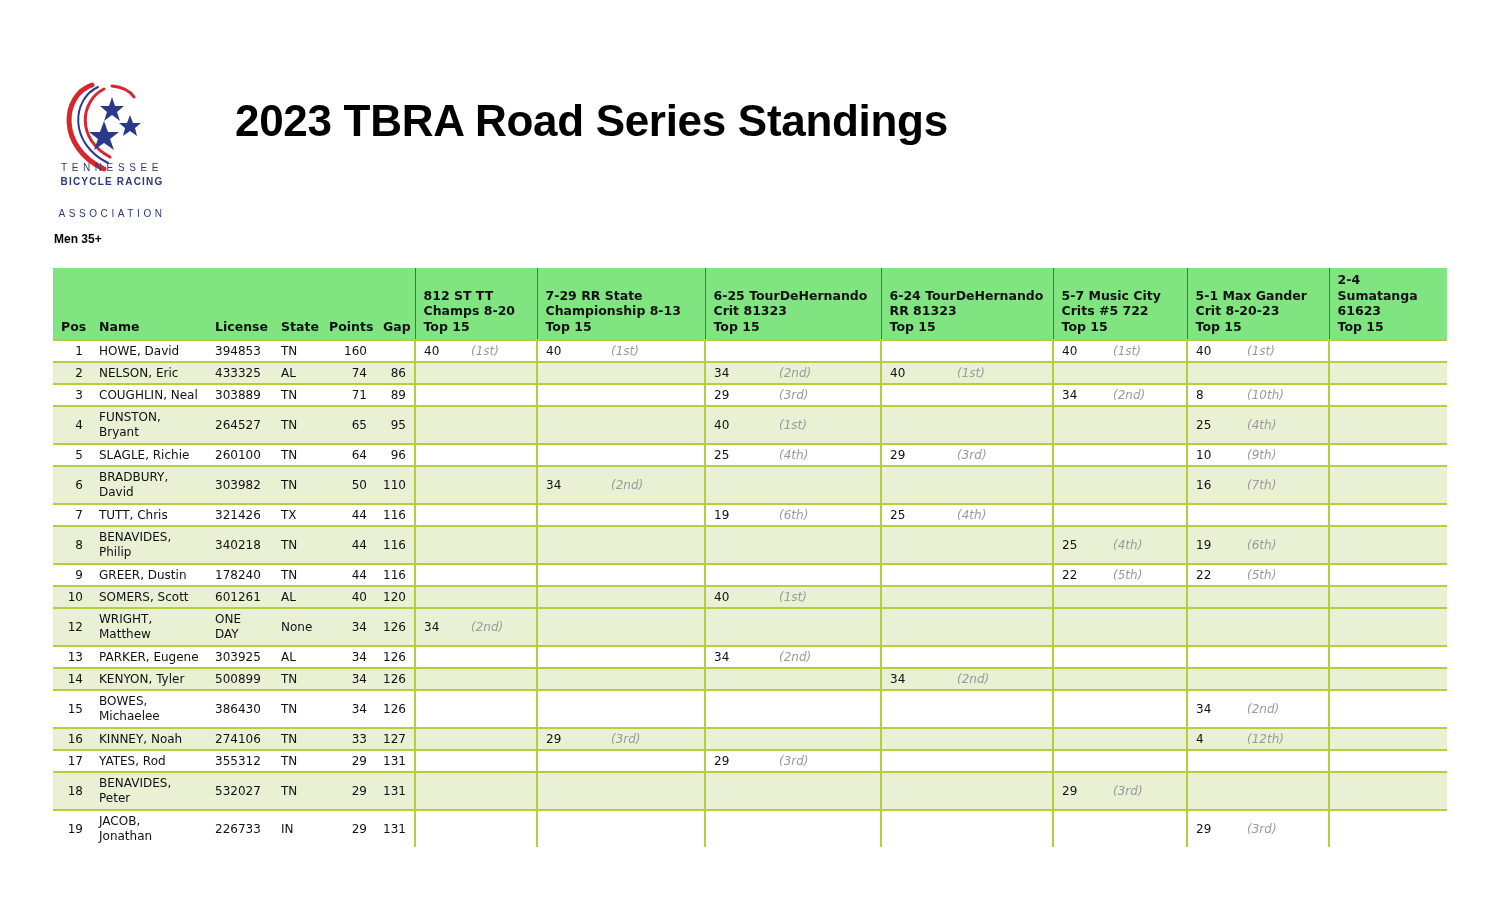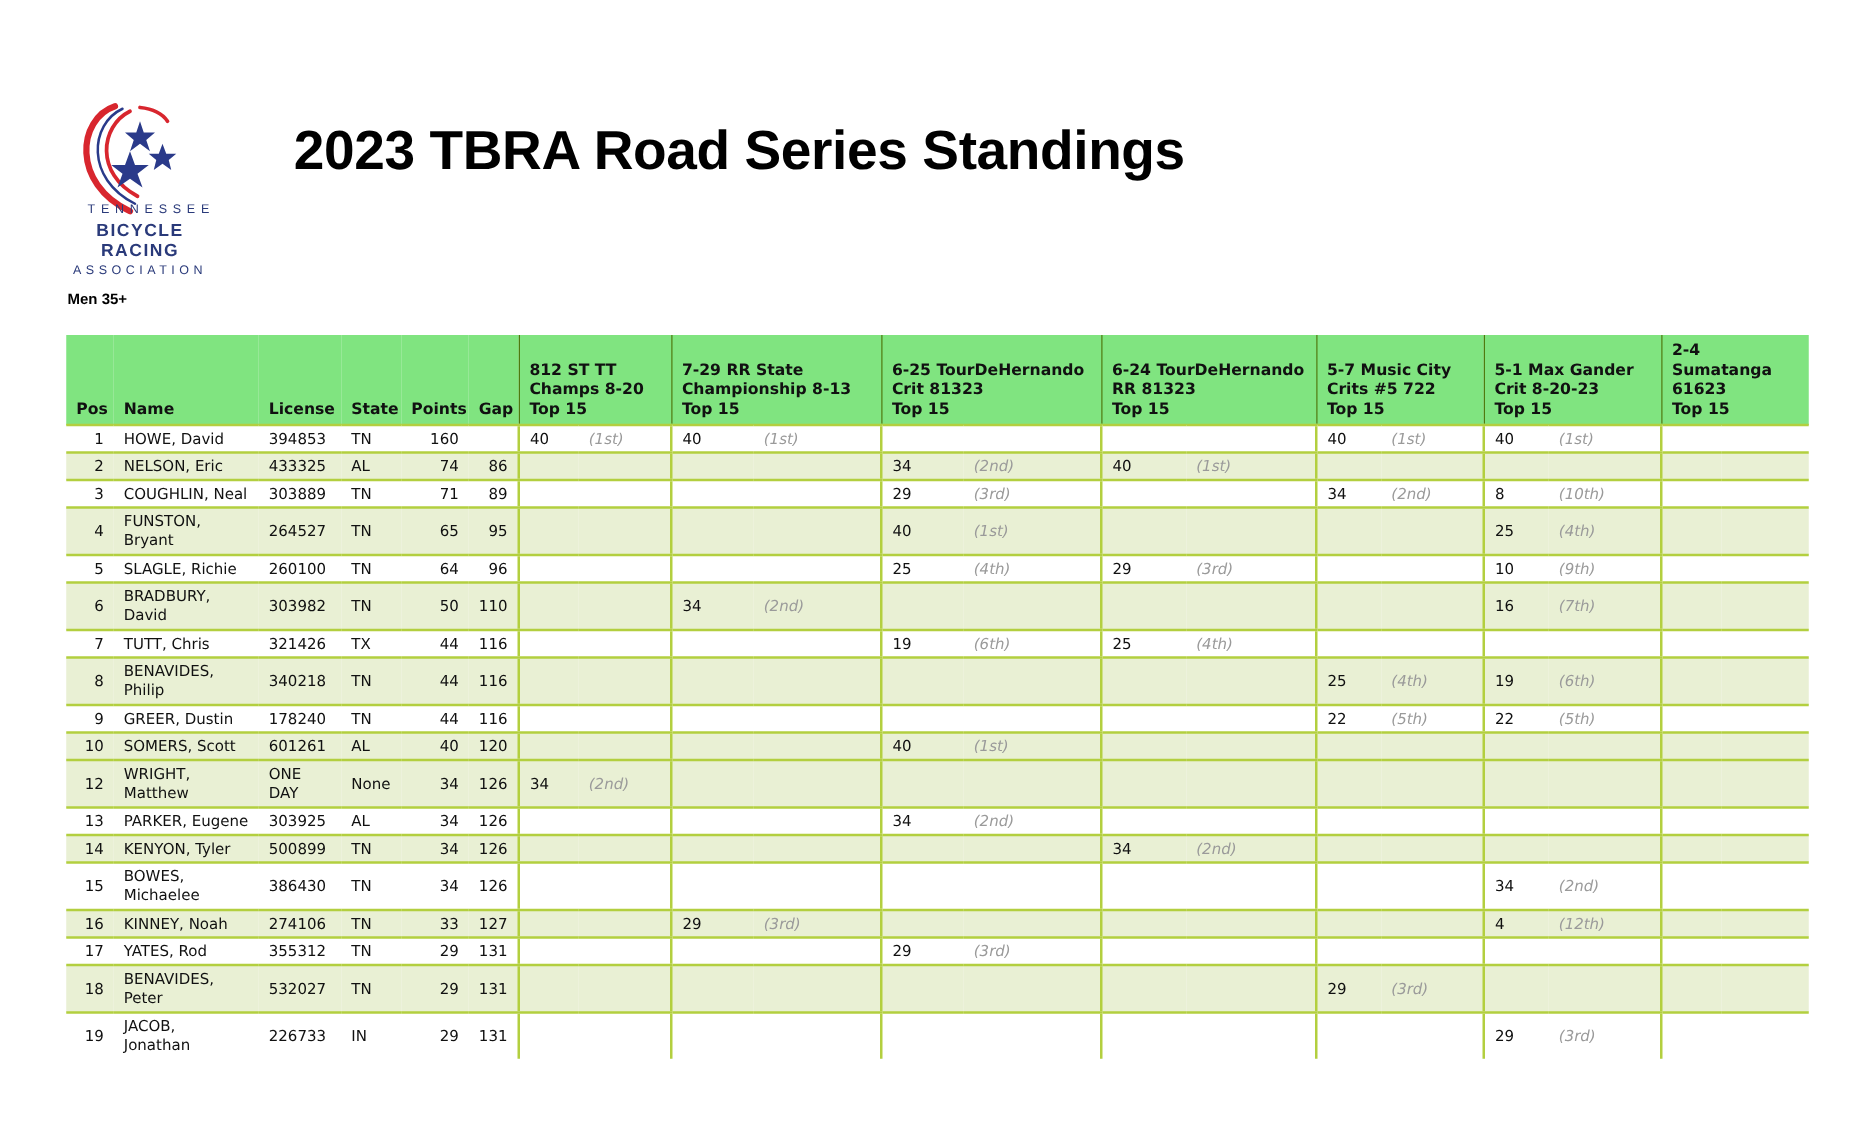--- a/index.html
+++ b/index.html
@@ -1,21 +1,21 @@
 <!DOCTYPE html>
 <html><head>
 <meta charset="utf-8">
 <style>
   html, body { margin: 0; padding: 0; background: #ffffff; }
   body { width: 1500px; height: 911px; position: relative; overflow: hidden; font-family: "DejaVu Sans", sans-serif; color: #111; }
   .logo { position: absolute; left: 52px; top: 52px; width: 120px; height: 160px; }
   .logo-text { position: absolute; left: 52px; top: 162px; width: 120px; text-align: center; font-family: "Liberation Sans", sans-serif; color: #2a3a7a; }
-  .logo-text .l1 { font-size: 10px; letter-spacing: 4.6px; text-align: right; }
-  .logo-text .l2 { font-size: 14px; font-weight: bold; letter-spacing: 1.2px; margin-top: 3px; }
-  .logo-text .l3 { font-size: 10px; letter-spacing: 3.6px; margin-top: 3px; }
+  .logo-text .l1 { font-size: 10px; letter-spacing: 4.6px; }
+  .logo-text .l2 { font-size: 10px; font-weight: bold; letter-spacing: 1.2px; margin-top: 3px; }
+  .logo-text .l3 { font-size: 10px; letter-spacing: 3.6px; margin-top: 21px; }
   .title { position: absolute; left: 215px; top: 96px; font-family: "Liberation Sans", sans-serif; font-weight: bold; font-size: 44px; color: #000; letter-spacing: -0.3px; margin-left: 20px; }
   .category { position: absolute; left: 54px; top: 232px; font-family: "Liberation Sans", sans-serif; font-weight: bold; font-size: 12px; color: #000; }
 
   table.standings { position: absolute; left: 53px; top: 268px; border-collapse: collapse; font-size: 12px; table-layout: fixed; width: 1394px; }
   table.standings th { background: #80e480; font-weight: bold; text-align: left; vertical-align: bottom; padding: 4px 8px 5px 8px; line-height: 15.5px; font-size: 12.5px; color: #111; border-bottom: 2px solid #b3cf3f; }
   table.standings td { padding: 0 8px; line-height: 15px; border-bottom: 2px solid #b3cf3f; vertical-align: middle; }
   tr.h1 td { height: 20px; }
   tr.h2 td { height: 36px; }
   tr.alt td { background: #e9f0d4; }
   td.num, th.num { text-align: right; }

